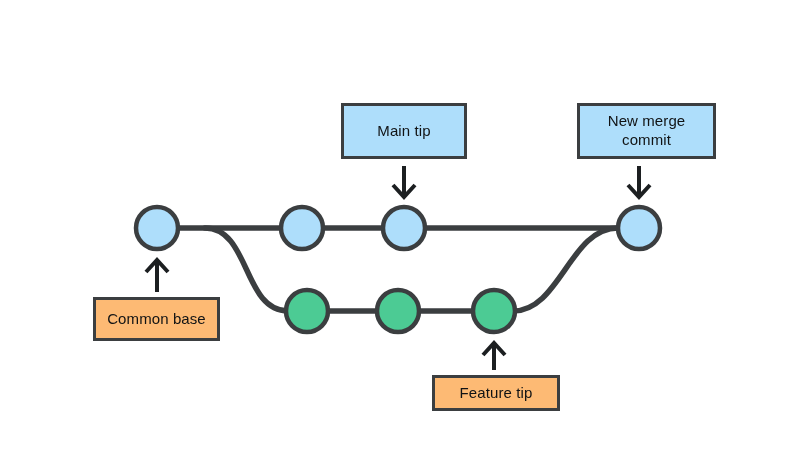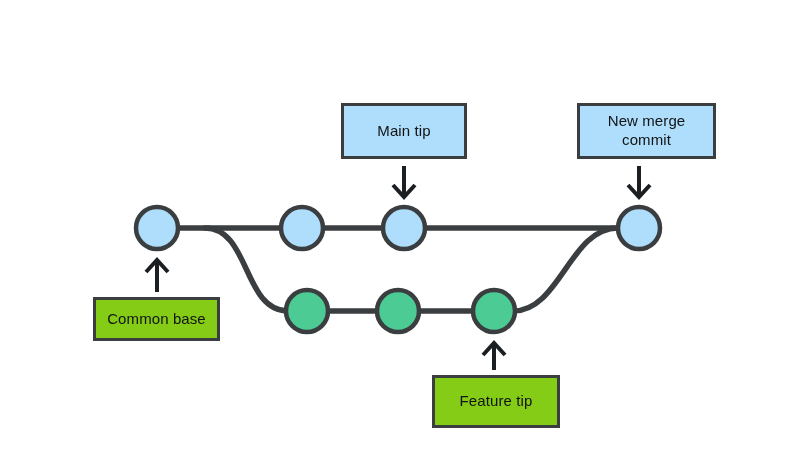--- a/index.html
+++ b/index.html
@@ -99,21 +99,21 @@
 
   <div class="label-box" style="left:341px; top:103px; width:126px; height:56px; background:#aedefb; border-color:#3b3e40;">
     <span>Main tip</span>
   </div>
 
   <div class="label-box" style="left:577px; top:103px; width:139px; height:56px; background:#aedefb; border-color:#3b3e40;">
     <span>New merge
 commit</span>
   </div>
 
-  <div class="label-box" style="left:93px; top:297px; width:127px; height:44px; background:#84cc16; border-color:#3b3e40;">
+  <div class="label-box" style="left:93px; top:297px; width:127px; height:44px; background:#fdba74; border-color:#3b3e40;">
     <span>Common base</span>
   </div>
 
-  <div class="label-box" style="left:432px; top:375px; width:128px; height:53px; background:#84cc16; border-color:#3b3e40;text-align:right;">
+  <div class="label-box" style="left:432px; top:375px; width:128px; height:36px; background:#fdba74; border-color:#3b3e40;text-align:right;">
     <span>Feature tip</span>
   </div>
 
 </div>
 
 </body></html>

